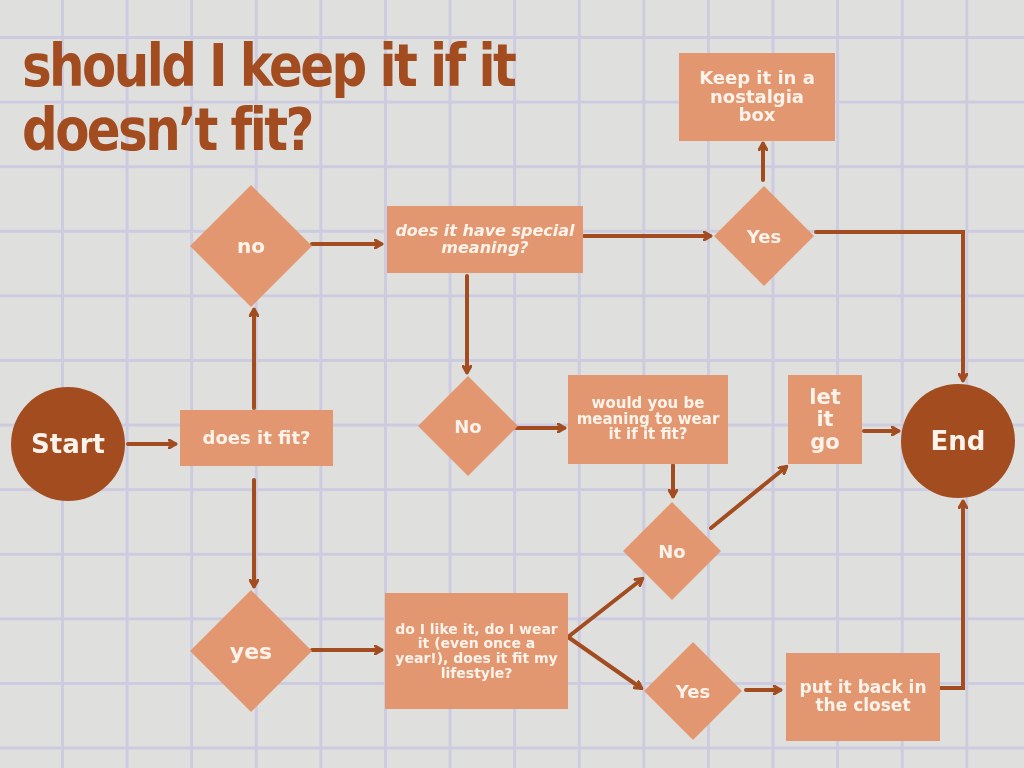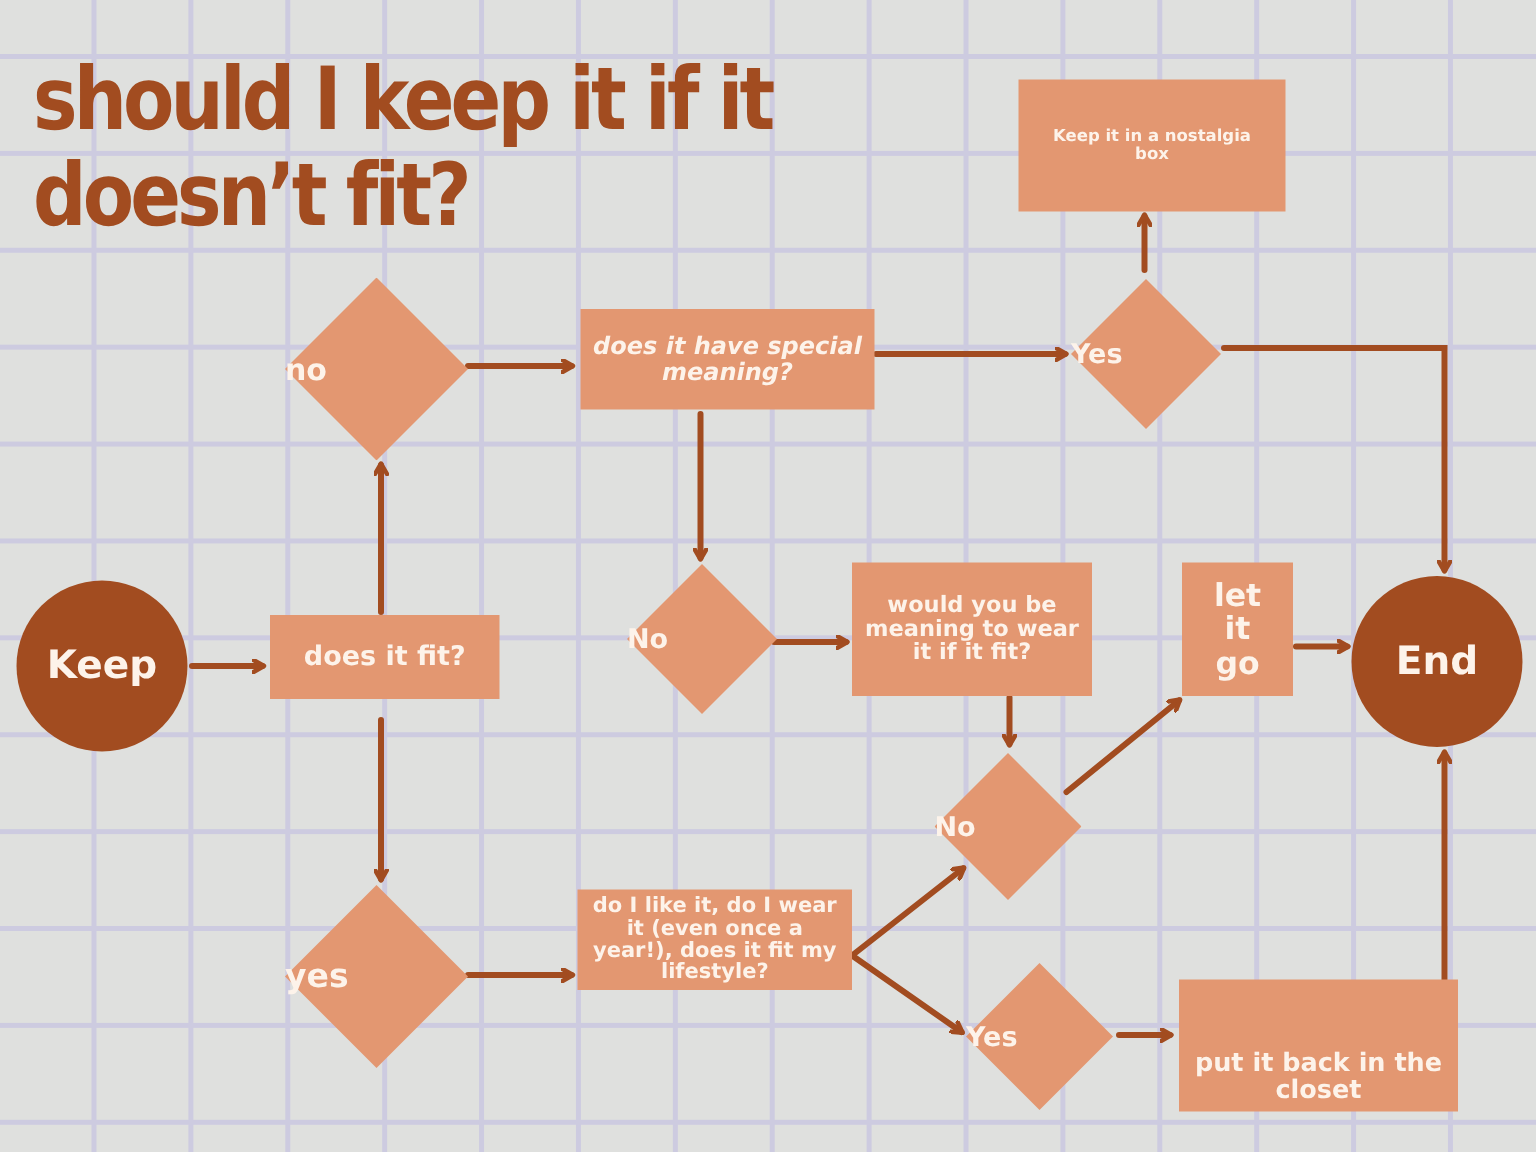--- a/index.html
+++ b/index.html
@@ -21,21 +21,21 @@
     white-space: nowrap;
   }
   .title div { display: block; }
   .box {
     position: absolute; background: #e39771; color: #fdf3ea;
     font-weight: bold; text-align: center; display: flex;
     align-items: center; justify-content: center; line-height: 1.05;
     box-sizing: border-box; padding: 2px 4px;
   }
   .diamond {
-    position: absolute; display: flex; align-items: center; 
+    position: absolute; display: flex; align-items: center; justify-content: center;
     color: #fdf3ea; font-weight: bold;
   }
   .diamond::before {
     content: ""; position: absolute; inset: 0; background: #e39771;
     clip-path: polygon(50% 0, 100% 50%, 50% 100%, 0 50%);
   }
   .diamond span { position: relative; }
   .circle {
     position: absolute; border-radius: 50%; background: #a24c20;
     color: #fdf3ea; font-weight: bold; display: flex; align-items: center;
@@ -89,21 +89,21 @@
 
     <line x1="568" y1="637" x2="641" y2="688" marker-end="url(#ah)"></line>
 
     <line x1="746" y1="690" x2="780" y2="690" marker-end="url(#ah)"></line>
 
     <polyline points="940,688 963,688 963,502" marker-end="url(#ah)"></polyline>
   </g>
 </svg>
 
 <div class="circle" style="left:11px; top:387px; width:114px; height:114px;">
-  <span>Keep</span>
+  <span>Start</span>
 </div>
 
 <div class="box" style="left:180px; top:410px; width:153px; height:56px; font-size:18px;">
   <span>does it fit?</span>
 </div>
 
 <div class="diamond" style="left:190px; top:185px; width:122px; height:122px; font-size:20px;">
   <span>no</span>
 </div>
 
@@ -112,21 +112,21 @@
 </div>
 
 <div class="box" style="left:387px; top:206px; width:196px; height:67px; font-size:16px;font-style:italic;">
   <span>does it have special meaning?</span>
 </div>
 
 <div class="diamond" style="left:714px; top:186px; width:100px; height:100px; font-size:18px;">
   <span>Yes</span>
 </div>
 
-<div class="box" style="left:679px; top:53px; width:178px; height:88px; font-size:11px; padding:4px 10px;">
+<div class="box" style="left:679px; top:53px; width:156px; height:88px; font-size:18px; padding:4px 10px;">
   <span>Keep it in a nostalgia box</span>
 </div>
 
 <div class="diamond" style="left:418px; top:376px; width:100px; height:100px; font-size:18px;">
   <span>No</span>
 </div>
 
 <div class="box" style="left:568px; top:375px; width:160px; height:89px; font-size:15px; padding:4px 6px;">
   <span>would you be meaning to wear it if it fit?</span>
 </div>
@@ -136,23 +136,23 @@
 </div>
 
 <div class="diamond" style="left:623px; top:502px; width:98px; height:98px; font-size:18px;">
   <span>No</span>
 </div>
 
 <div class="circle" style="left:901px; top:384px; width:114px; height:114px;">
   <span>End</span>
 </div>
 
-<div class="box" style="left:385px; top:593px; width:183px; height:67px; font-size:14px; padding:4px 10px;">
+<div class="box" style="left:385px; top:593px; width:183px; height:116px; font-size:14px; padding:4px 10px;">
   <span>do I like it, do I wear it (even once a year!), does it fit my lifestyle?</span>
 </div>
 
 <div class="diamond" style="left:644px; top:642px; width:98px; height:98px; font-size:18px;">
   <span>Yes</span>
 </div>
 
-<div class="box" style="left:786px; top:653px; width:186px; height:88px; font-size:17px; padding:4px 8px;align-items:flex-end;">
+<div class="box" style="left:786px; top:653px; width:154px; height:88px; font-size:17px; padding:4px 8px;">
   <span>put it back in the closet</span>
 </div>
 
 </body></html>

